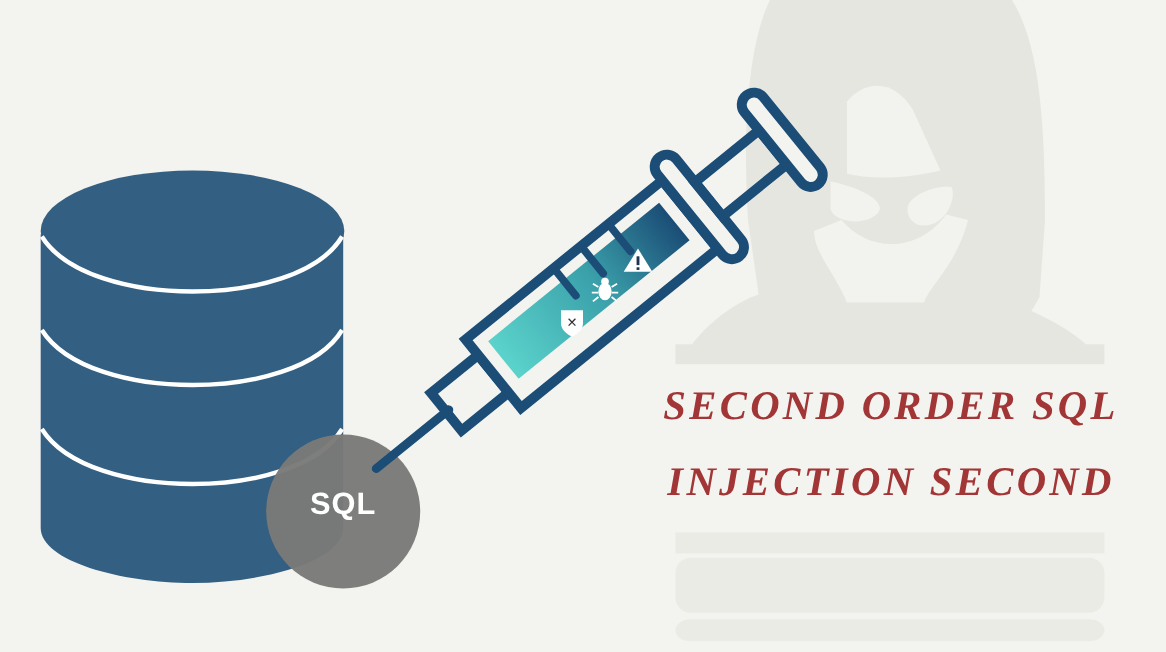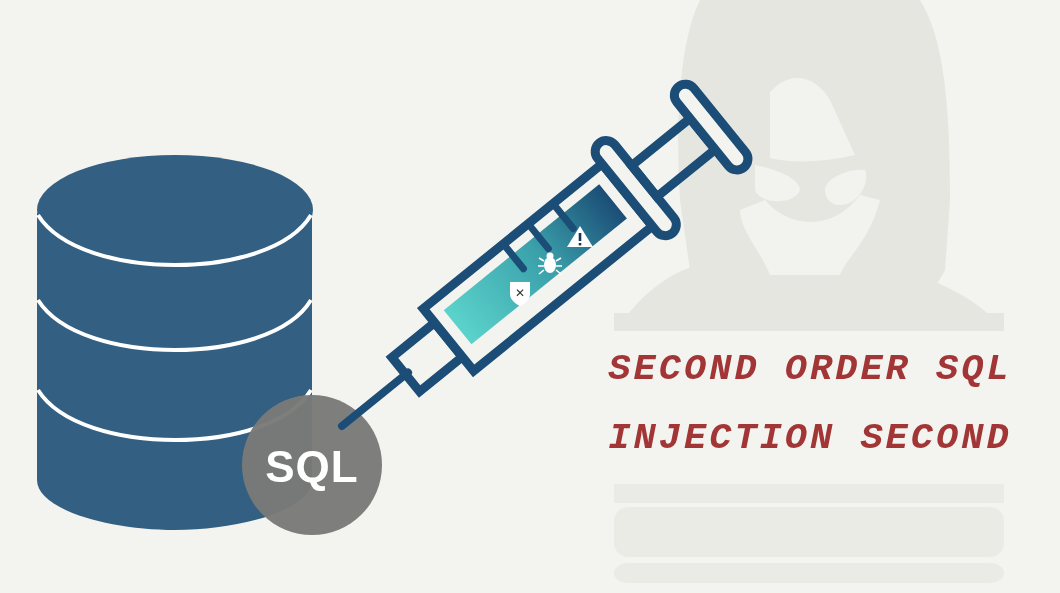--- a/index.html
+++ b/index.html
@@ -1,25 +1,25 @@
 <!DOCTYPE html>
 <html><head>
 <meta charset="utf-8">
 <style>
   html, body { margin:0; padding:0; }
   body { width:1060px; height:593px; overflow:hidden; background:#f3f3ef; position:relative;
          font-family:"Liberation Sans", sans-serif; }
   .canvas { position:absolute; left:0; top:0; width:1060px; height:593px; }
   .title { position:absolute; left:590px; width:440px; text-align:center; color:#a23535;
-           font-family:Liberation Mono, monospace; font-weight:bold; font-style:italic;
+           font-family:Liberation Serif, serif; font-weight:bold; font-style:italic;
            font-size:37px; letter-spacing:3px; line-height:1; }
   .title.l1 { top:351px; }
   .title.l2 { top:420px; }
   .sql-text { position:absolute; left:242px; top:442px; width:140px; text-align:center; color:#ffffff;
-              font-family:"Liberation Sans", sans-serif; font-weight:bold; font-size:44px; letter-spacing:1px; }
+              font-family:"Liberation Sans", sans-serif; font-weight:bold; font-size:28px; letter-spacing:1px; }
 </style>
 </head>
 <body>
 
 <svg class="canvas" viewBox="0 0 1060 593" xmlns="http://www.w3.org/2000/svg">
   <defs>
     <linearGradient id="liq" x1="0" y1="0" x2="1" y2="0">
       <stop offset="0" stop-color="#5bd3cb"></stop>
       <stop offset="0.55" stop-color="#3aa0aa"></stop>
       <stop offset="1" stop-color="#1b4d76"></stop>

